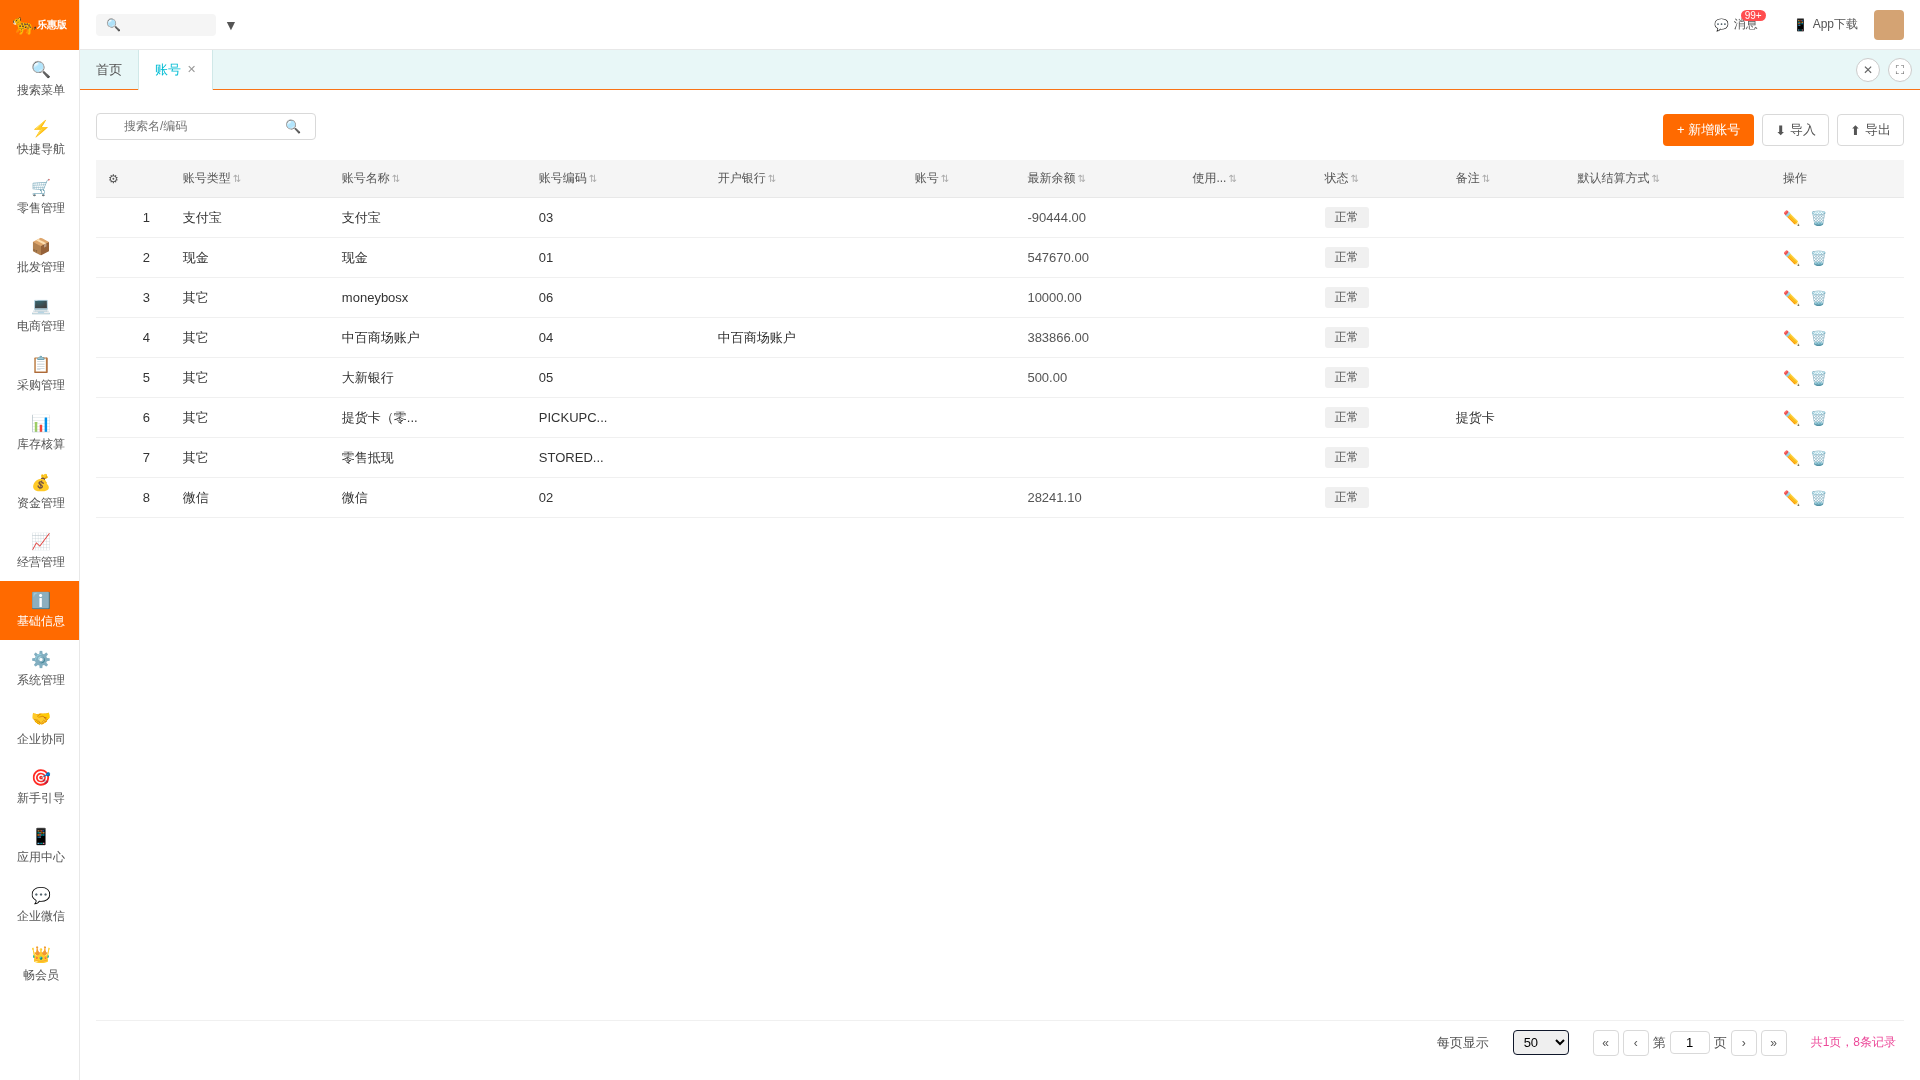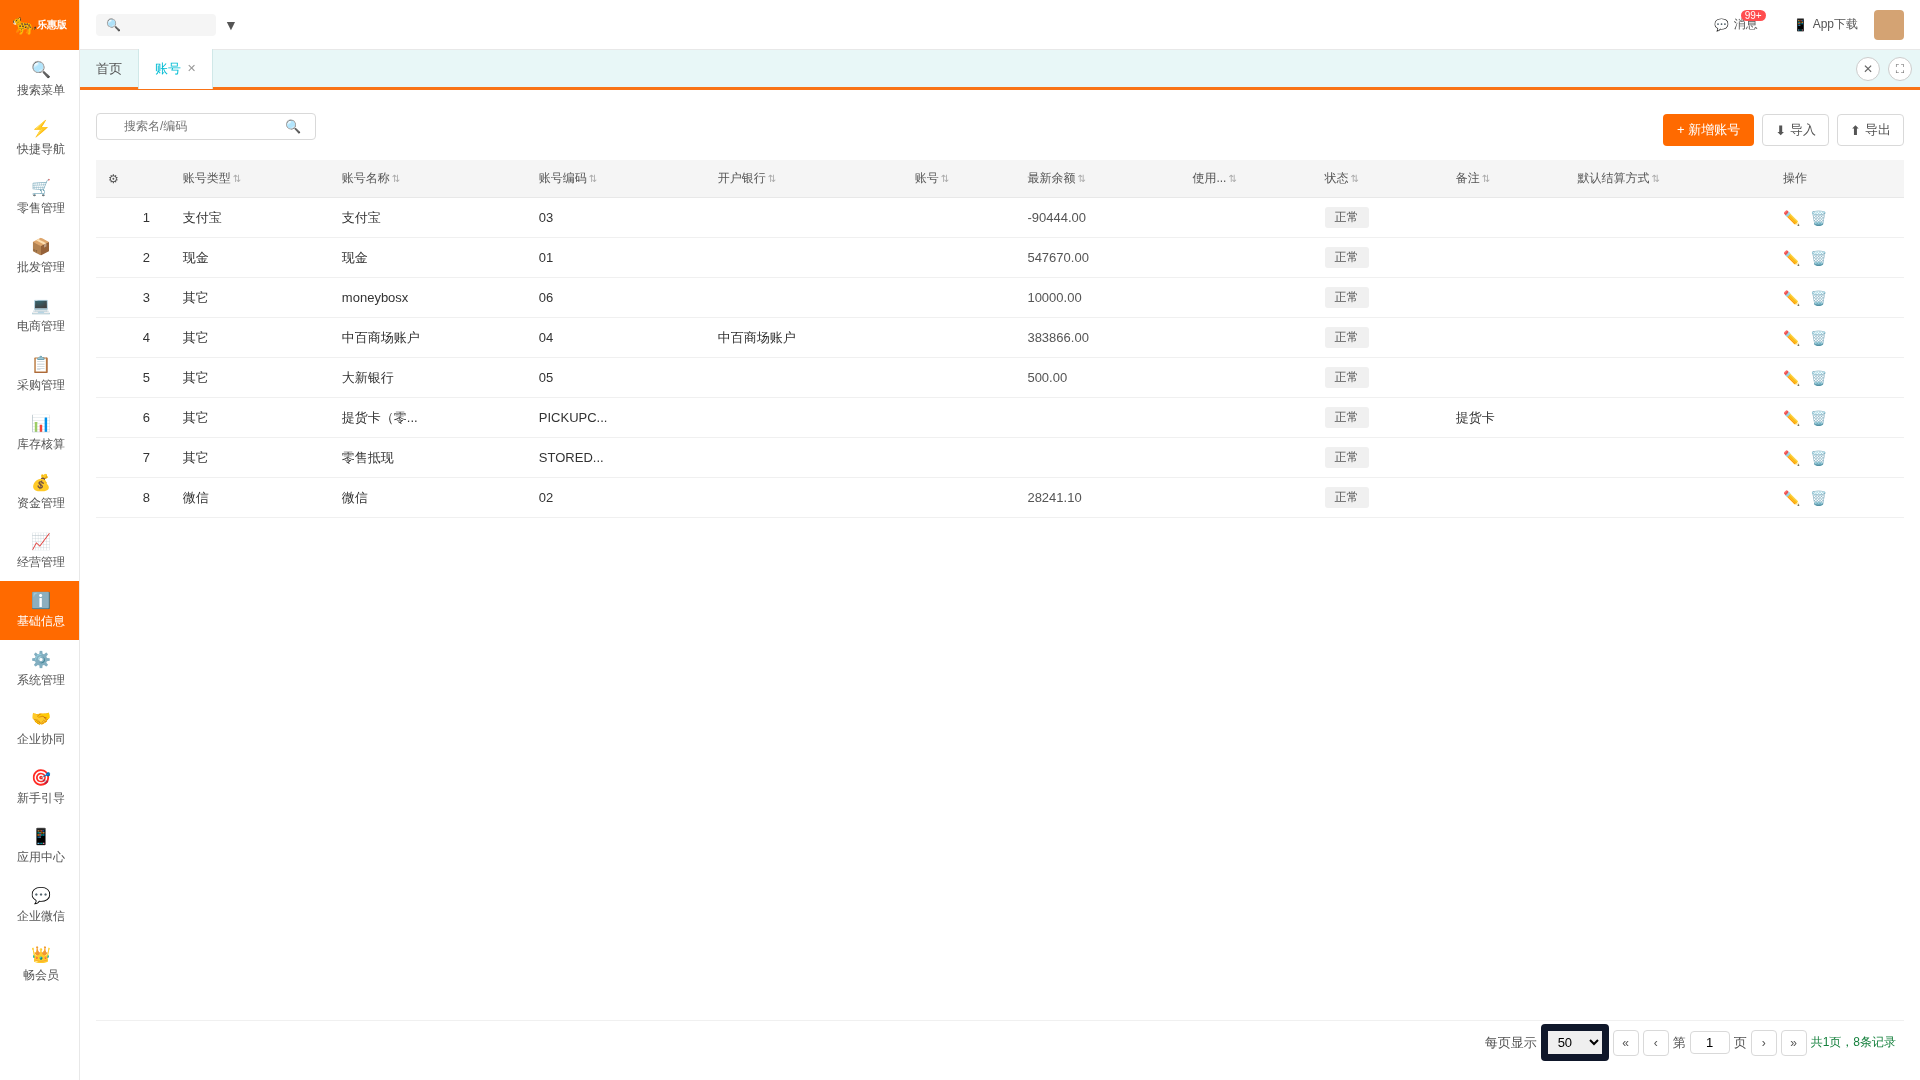--- a/index.html
+++ b/index.html
@@ -112,21 +112,21 @@
       background: #d4a373;
       cursor: pointer;
     }
 
     
     .tab-bar {
       height: 40px;
       background: #e8f7f7;
       display: flex;
       align-items: center;
-      border-bottom: 3px solid #f97316;
+      border-bottom: 1px solid #f97316;
       padding: 16px 0;
       position: relative;
     }
     .tab {
       height: 40px;
       display: flex;
       align-items: center;
       padding: 0 16px;
       cursor: pointer;
       font-size: 13px;
@@ -275,28 +275,28 @@
     .action-icon { color: #aaa; cursor: pointer; font-size: 14px; }
     .col-settings { width: 30px; text-align: center; }
 
     
     .pagination {
       height: 44px;
       border-top: 1px solid #f0f0f0;
       display: flex;
       align-items: center;
       justify-content: flex-end;
-      gap: 4px;
+      gap: 24px;
       padding: 0 8px;
       font-size: 13px;
       color: #555;
       margin-top: 16px;
     }
     .page-select {
-      border: 7px solid #0f172a;
+      border: 1px solid #0f172a;
       border-radius: 4px;
       padding: 3px 6px;
       font-size: 13px;
       cursor: pointer;
     }
     .page-nav { display: flex; align-items: center; gap: 4px; }
     .page-nav-btn {
       width: 26px;
       height: 26px;
       border: 1px solid #d9d9d9;
@@ -311,21 +311,21 @@
     }
     .page-nav-btn:disabled { color: #ccc; cursor: default; }
     .page-input {
       width: 40px;
       border: 1px solid #d9d9d9;
       border-radius: 4px;
       padding: 3px 6px;
       text-align: center;
       font-size: 13px;
     }
-    .page-total { color: #15803d; font-size: 12px; }
+    .page-total { color: #ec4899; font-size: 12px; }
   </style>
 </head>
 <body>
 
 <div class="sidebar">
   <div class="sidebar-logo">
     <div class="logo-icon">🐆</div>
     <div style="font-size:10px;">乐惠版</div>
   </div>
   <div id="sidebar-items-container">

